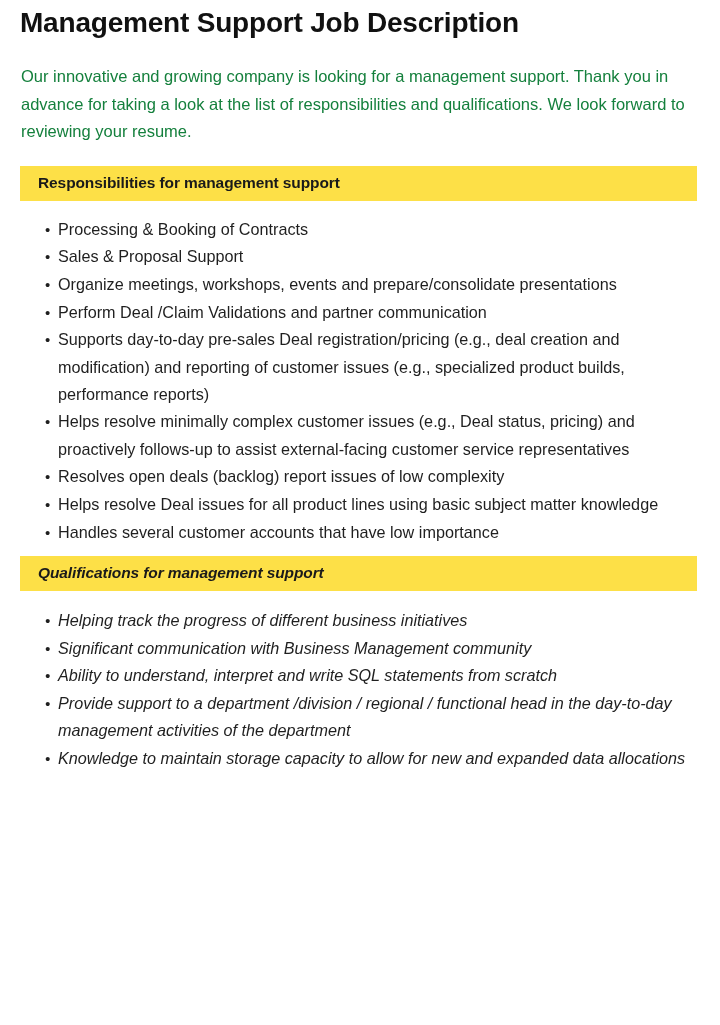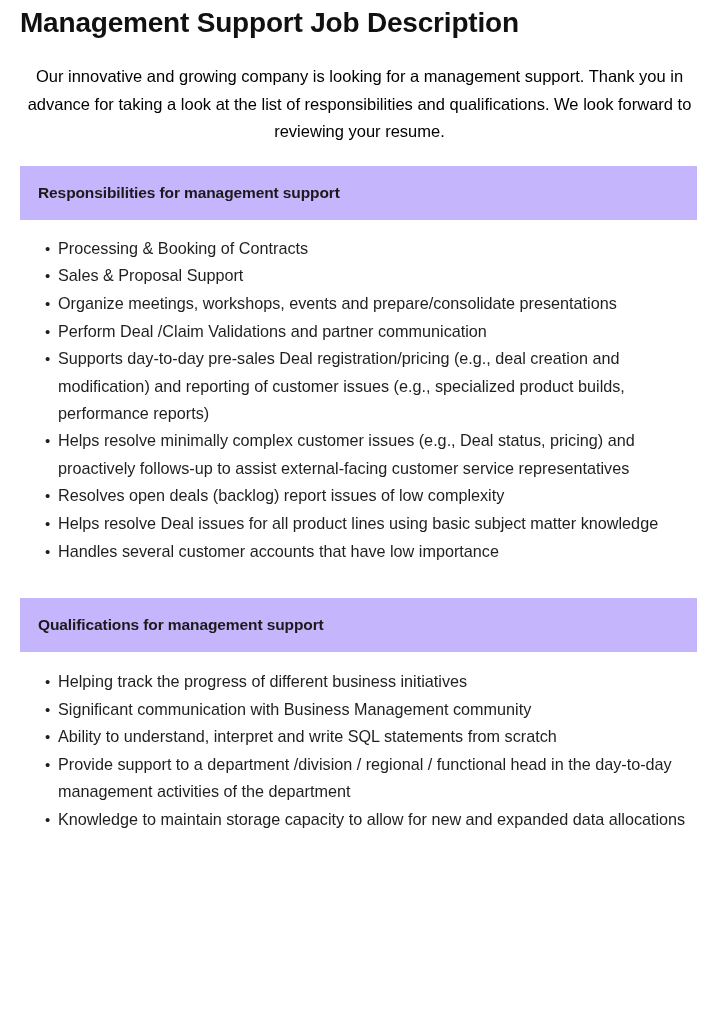--- a/index.html
+++ b/index.html
@@ -32,32 +32,32 @@
     text-align: left;
     letter-spacing: -0.2px;
     color: #111111;
   }
 
   .intro {
     margin: 0;
     padding: 22px 22px 0 21px;
     font-size: 16.5px;
     line-height: 27.5px;
-    color: #000000;
-    text-align: center;
+    color: #15803d;
+    text-align: left;
   }
 
   .section {
     margin-top: 20px;
   }
 
   .section-header {
     margin: 0 23px 0 20px;
-    background: #c4b5fd;
-    height: 54px;
+    background: #fde047;
+    height: 35px;
     display: flex;
     align-items: center;
     padding: 0 0 0 18px;
     box-sizing: border-box;
   }
 
   .section-header-text {
     font-size: 15.5px;
     font-weight: bold;
     color: #1a1a1a;
@@ -87,21 +87,22 @@
     font-size: 15px;
     line-height: 27.2px;
     color: #1f1f1f;
   }
 
   .section-responsibilities ul.bullets {
     padding-top: 15px;
   }
 
   .section-qualifications {
-    margin-top: 33px;
+    margin-top: 10px;
+    font-style: italic;
   }
 
   .section-qualifications ul.bullets {
     padding-top: 16px;
   }
 </style>
 </head>
 <body>
 
 <div class="page">

